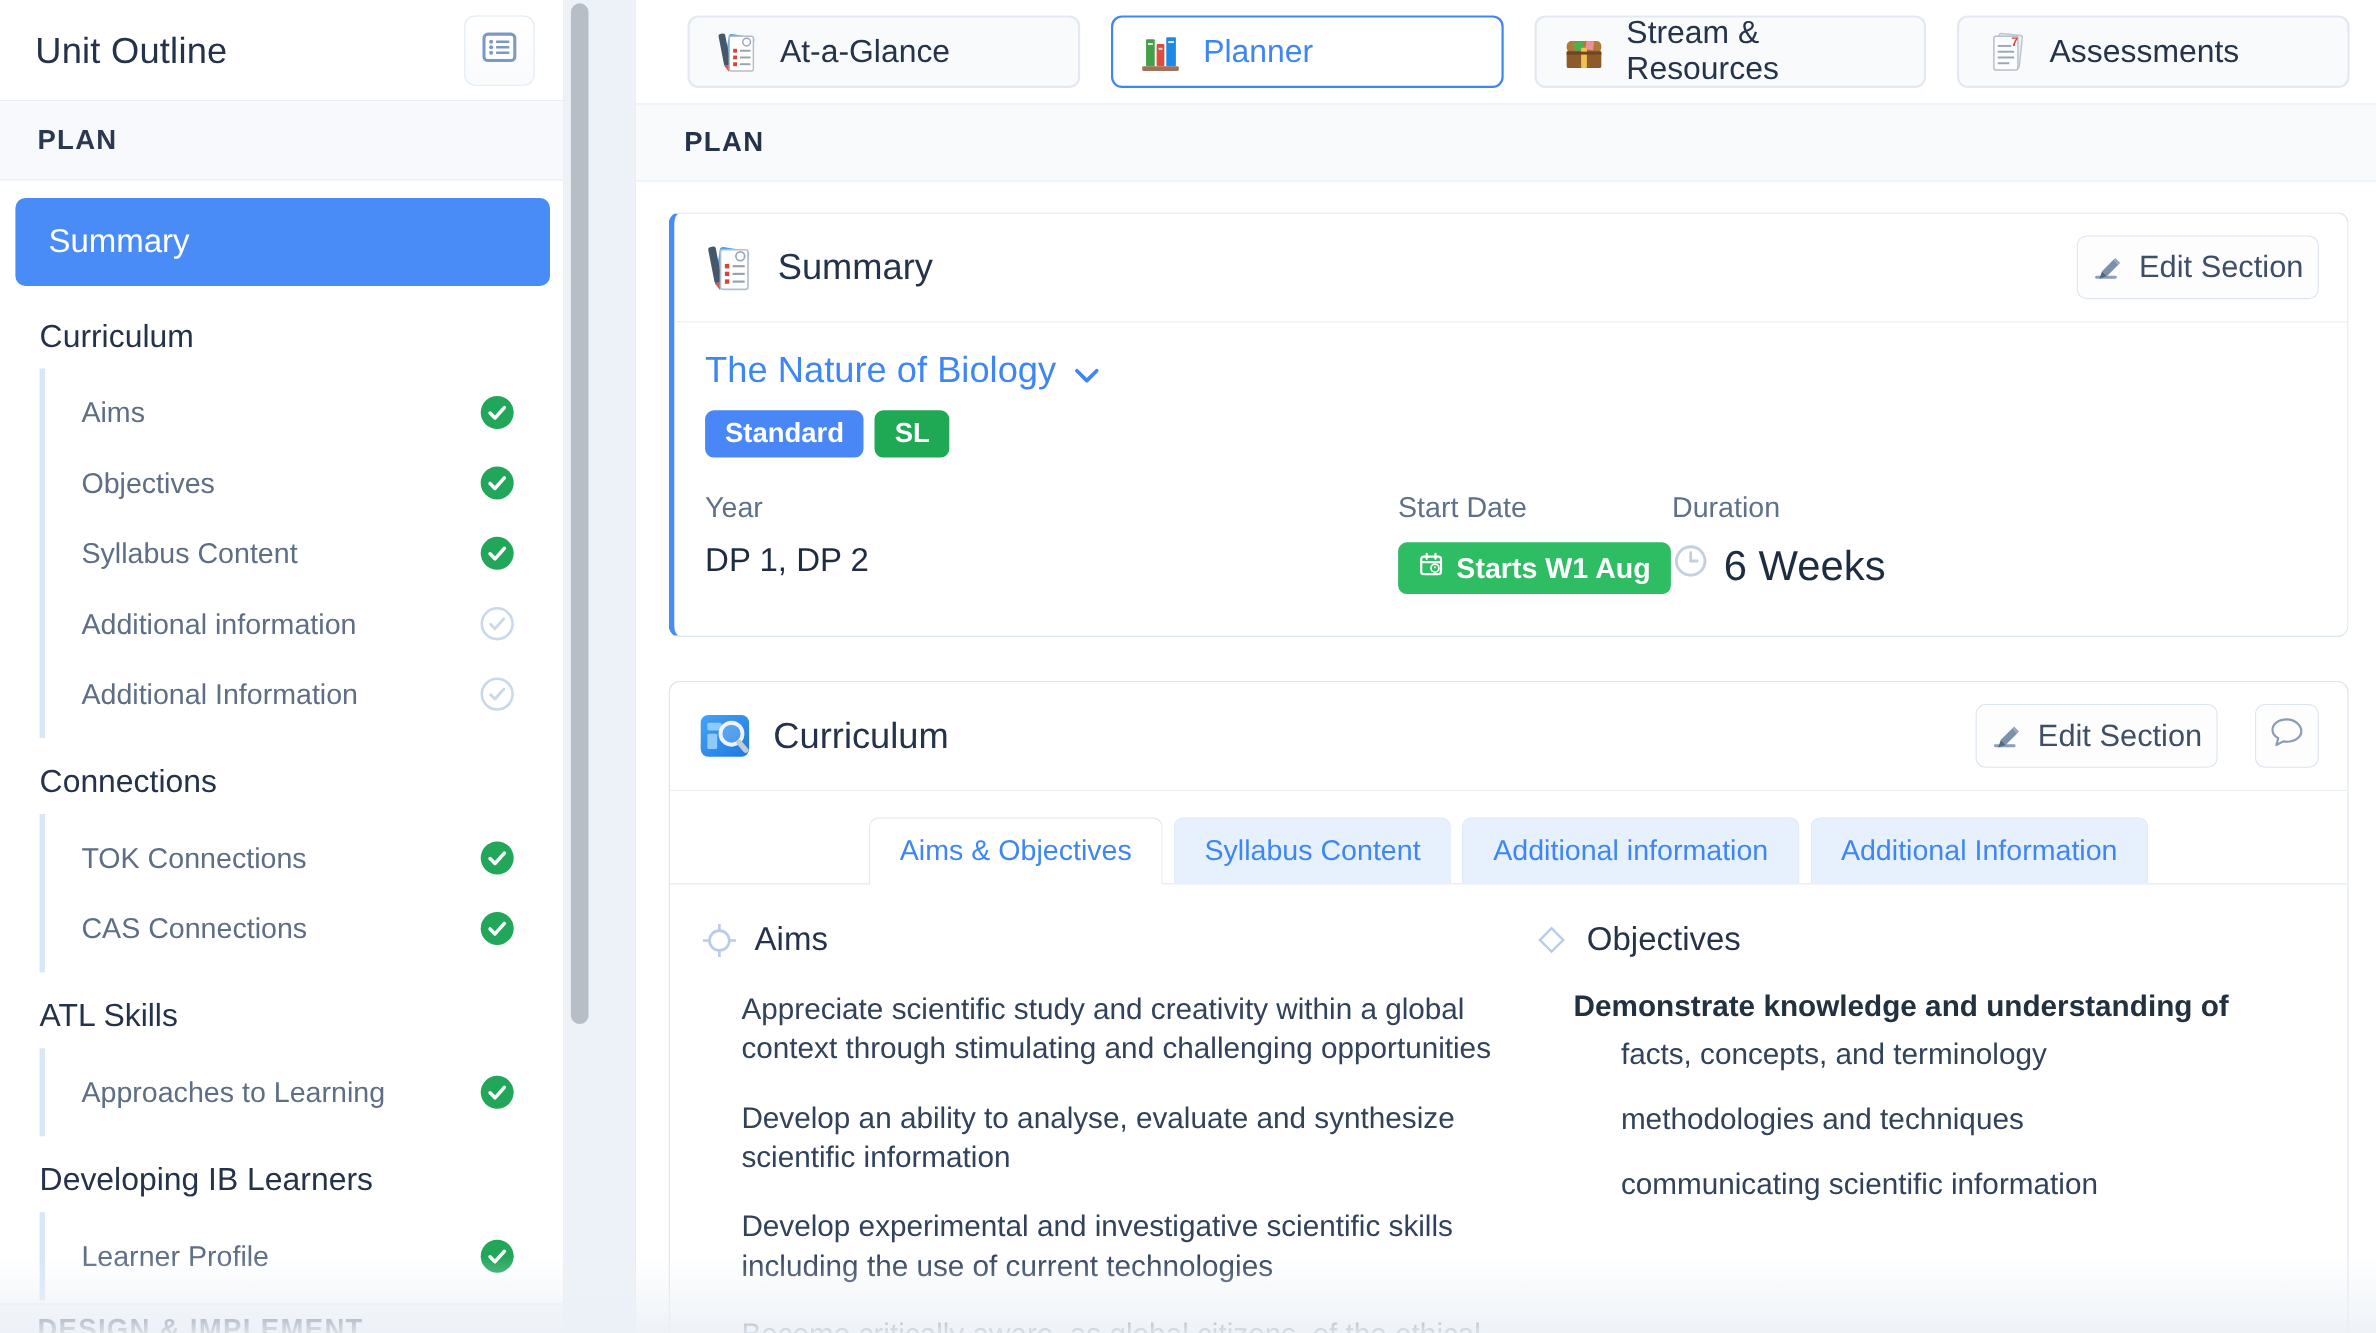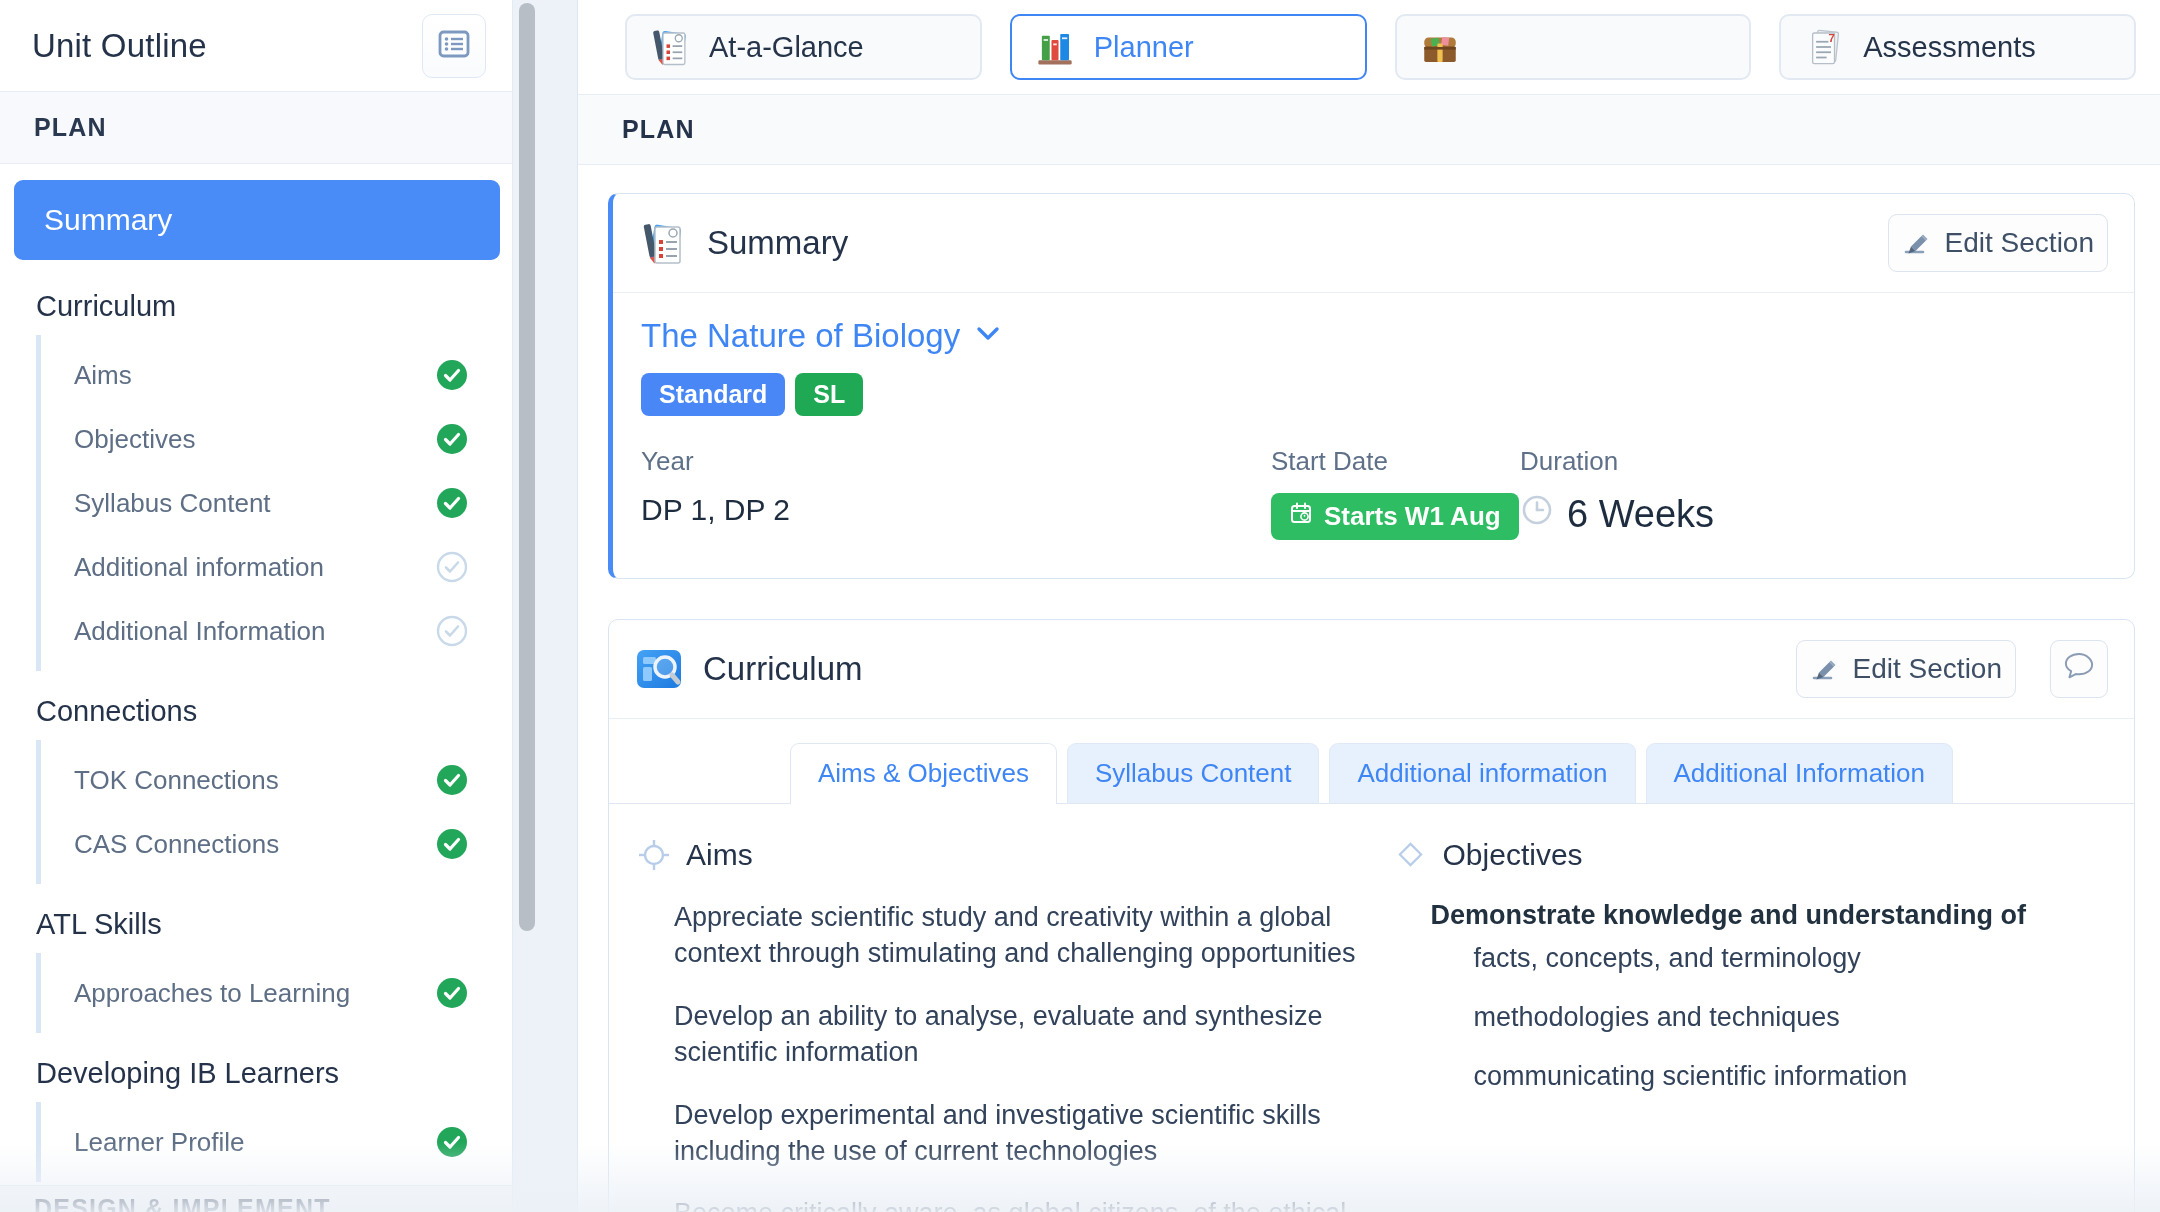--- a/index.html
+++ b/index.html
@@ -37,21 +37,21 @@
 
   .card { border:1px solid #d9e5f1; border-radius:10px; background:#fff; }
   .summary-card { border-left:5px solid #4a8cf7; margin-bottom:40px; }
   .card-header { display:flex; align-items:center; gap:20px; padding:20px 26px; border-bottom:1px solid #e9eff6; }
   .card-header h2 { font-size:33px; font-weight:500; color:#25334a; margin-right:auto; }
   .hdr-icon { width:48px; height:48px; flex:0 0 48px; }
   .btn { display:inline-flex; align-items:center; gap:13px; height:58px; padding:0 13px; border:1px solid #dce4ef; border-radius:9px; background:#fdfdfe; font-size:28px; color:#3e4f66; cursor:pointer; }
   .btn-square { width:58px; padding:0; justify-content:center; }
 
   .card-body { padding:24px 28px 38px; }
-  .unit-title-row { display:flex; align-items:center; gap:16px; cursor:pointer; }
+  .unit-title-row { display:flex; align-items:flex-end; gap:16px; cursor:pointer; }
   .unit-title { font-size:33px; font-weight:500; color:#3f86f5; }
   .badges { display:flex; gap:10px; margin-top:18px; }
   .badge { color:#fff; font-size:25px; font-weight:600; padding:7px 18px; border-radius:8px; }
   .badge-standard { background:#4a87f6; }
   .badge-sl { background:#1fa955; }
   .fields { margin-top:30px; display:grid; grid-template-columns:43% 17% 18% 22%; }
   .f-label { font-size:26px; color:#5f7089; margin-bottom:16px; }
   .f-value { font-size:30px; color:#1e2c40; }
   .pill-green { display:inline-flex; align-items:center; gap:11px; background:#2ebd62; color:#fff; font-size:26px; font-weight:600; padding:8px 18px; border-radius:8px; }
   .duration-val { display:flex; align-items:center; gap:13px; font-size:38px; color:#1e2c40; }
@@ -301,20 +301,21 @@
       <div class="tab is-active">
         <span class="tab-icon"><svg width="42" height="42" viewBox="0 0 48 48">
               <use href="#ic-books"></use>
             </svg></span>
         <span>Planner</span>
       </div>
       <div class="tab is-inactive">
         <span class="tab-icon"><svg width="42" height="42" viewBox="0 0 48 48">
               <use href="#ic-chest"></use>
             </svg></span>
+        <span>Stream &amp; Resources</span>
       </div>
       <div class="tab is-inactive">
         <span class="tab-icon"><svg width="42" height="42" viewBox="0 0 48 48">
               <use href="#ic-notepad"></use>
             </svg></span>
         <span>Assessments</span>
       </div>
     </div>
 
     <div class="plan-row">PLAN</div>

